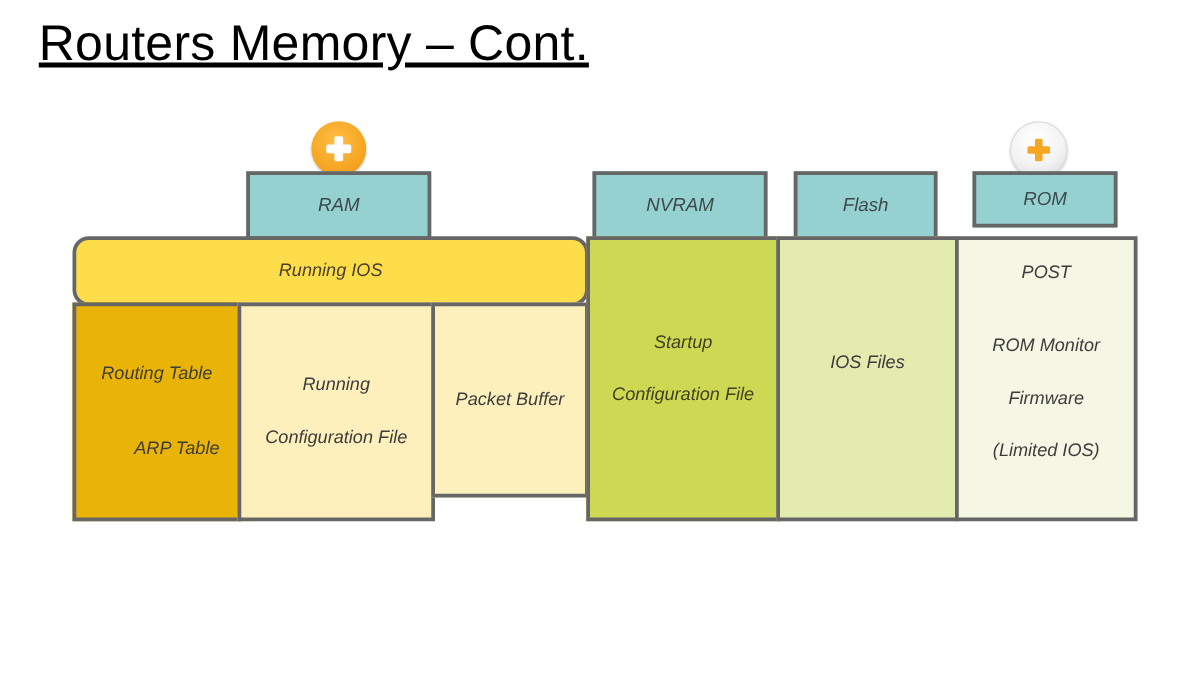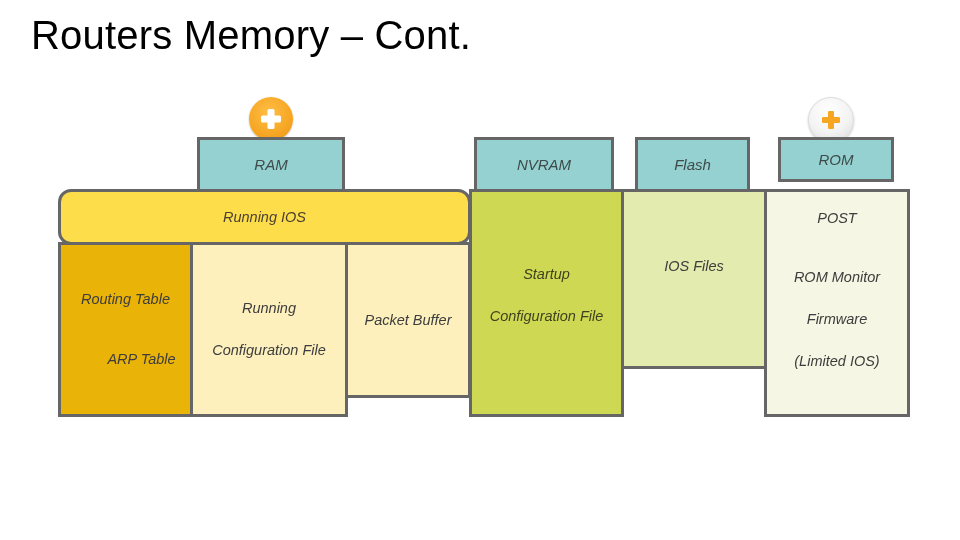--- a/index.html
+++ b/index.html
@@ -5,20 +5,21 @@
     html, body { margin: 0; padding: 0; }
     body {
       width: 960px; height: 540px; position: relative; overflow: hidden;
       background: #ffffff;
       font-family: "Liberation Sans", sans-serif;
     }
     .title {
       position: absolute; left: 31px; top: 10px;
       font-size: 40px; color: #000000; line-height: 50px;
       letter-spacing: 0.2px;
+      text-decoration: underline;
     }
     .box {
       position: absolute; box-sizing: border-box;
       border: 3px solid #666666;
       display: flex; align-items: center; justify-content: center;
       text-align: center; color: #3d3d3d;
       font-size: 14.5px; line-height: 17px; font-style: italic;
     }
     .tab { background: #95d1d1; color: #3f4a4a; font-size: 15px; }
     .cell-text { display: block; }
@@ -81,21 +82,21 @@
   <span class="cell-text">Packet Buffer</span>
 </div>
 
 <div class="box" style="left:469px; top:189px; width:155px; height:228px; background:#cfd852; color:#3f4220;">
   <div class="stack" style="margin-top:-16px;">
     <span class="cell-text">Startup</span>
     <span class="cell-text">Configuration File</span>
   </div>
 </div>
 
-<div class="box" style="left:621px; top:189px; width:146px; height:180px; background:#e4ebaf;">
+<div class="box" style="left:621px; top:189px; width:146px; height:228px; background:#e4ebaf;">
   <span class="cell-text" style="margin-top:-26px;">IOS Files</span>
 </div>
 
 <div class="box" style="left:764px; top:189px; width:146px; height:228px; background:#f5f6e3;">
   <div class="stack" style="margin-top:-26px;">
     <span class="cell-text" style="margin-bottom:17px;">POST</span>
     <span class="cell-text">ROM Monitor</span>
     <span class="cell-text">Firmware</span>
     <span class="cell-text">(Limited IOS)</span>
   </div>

